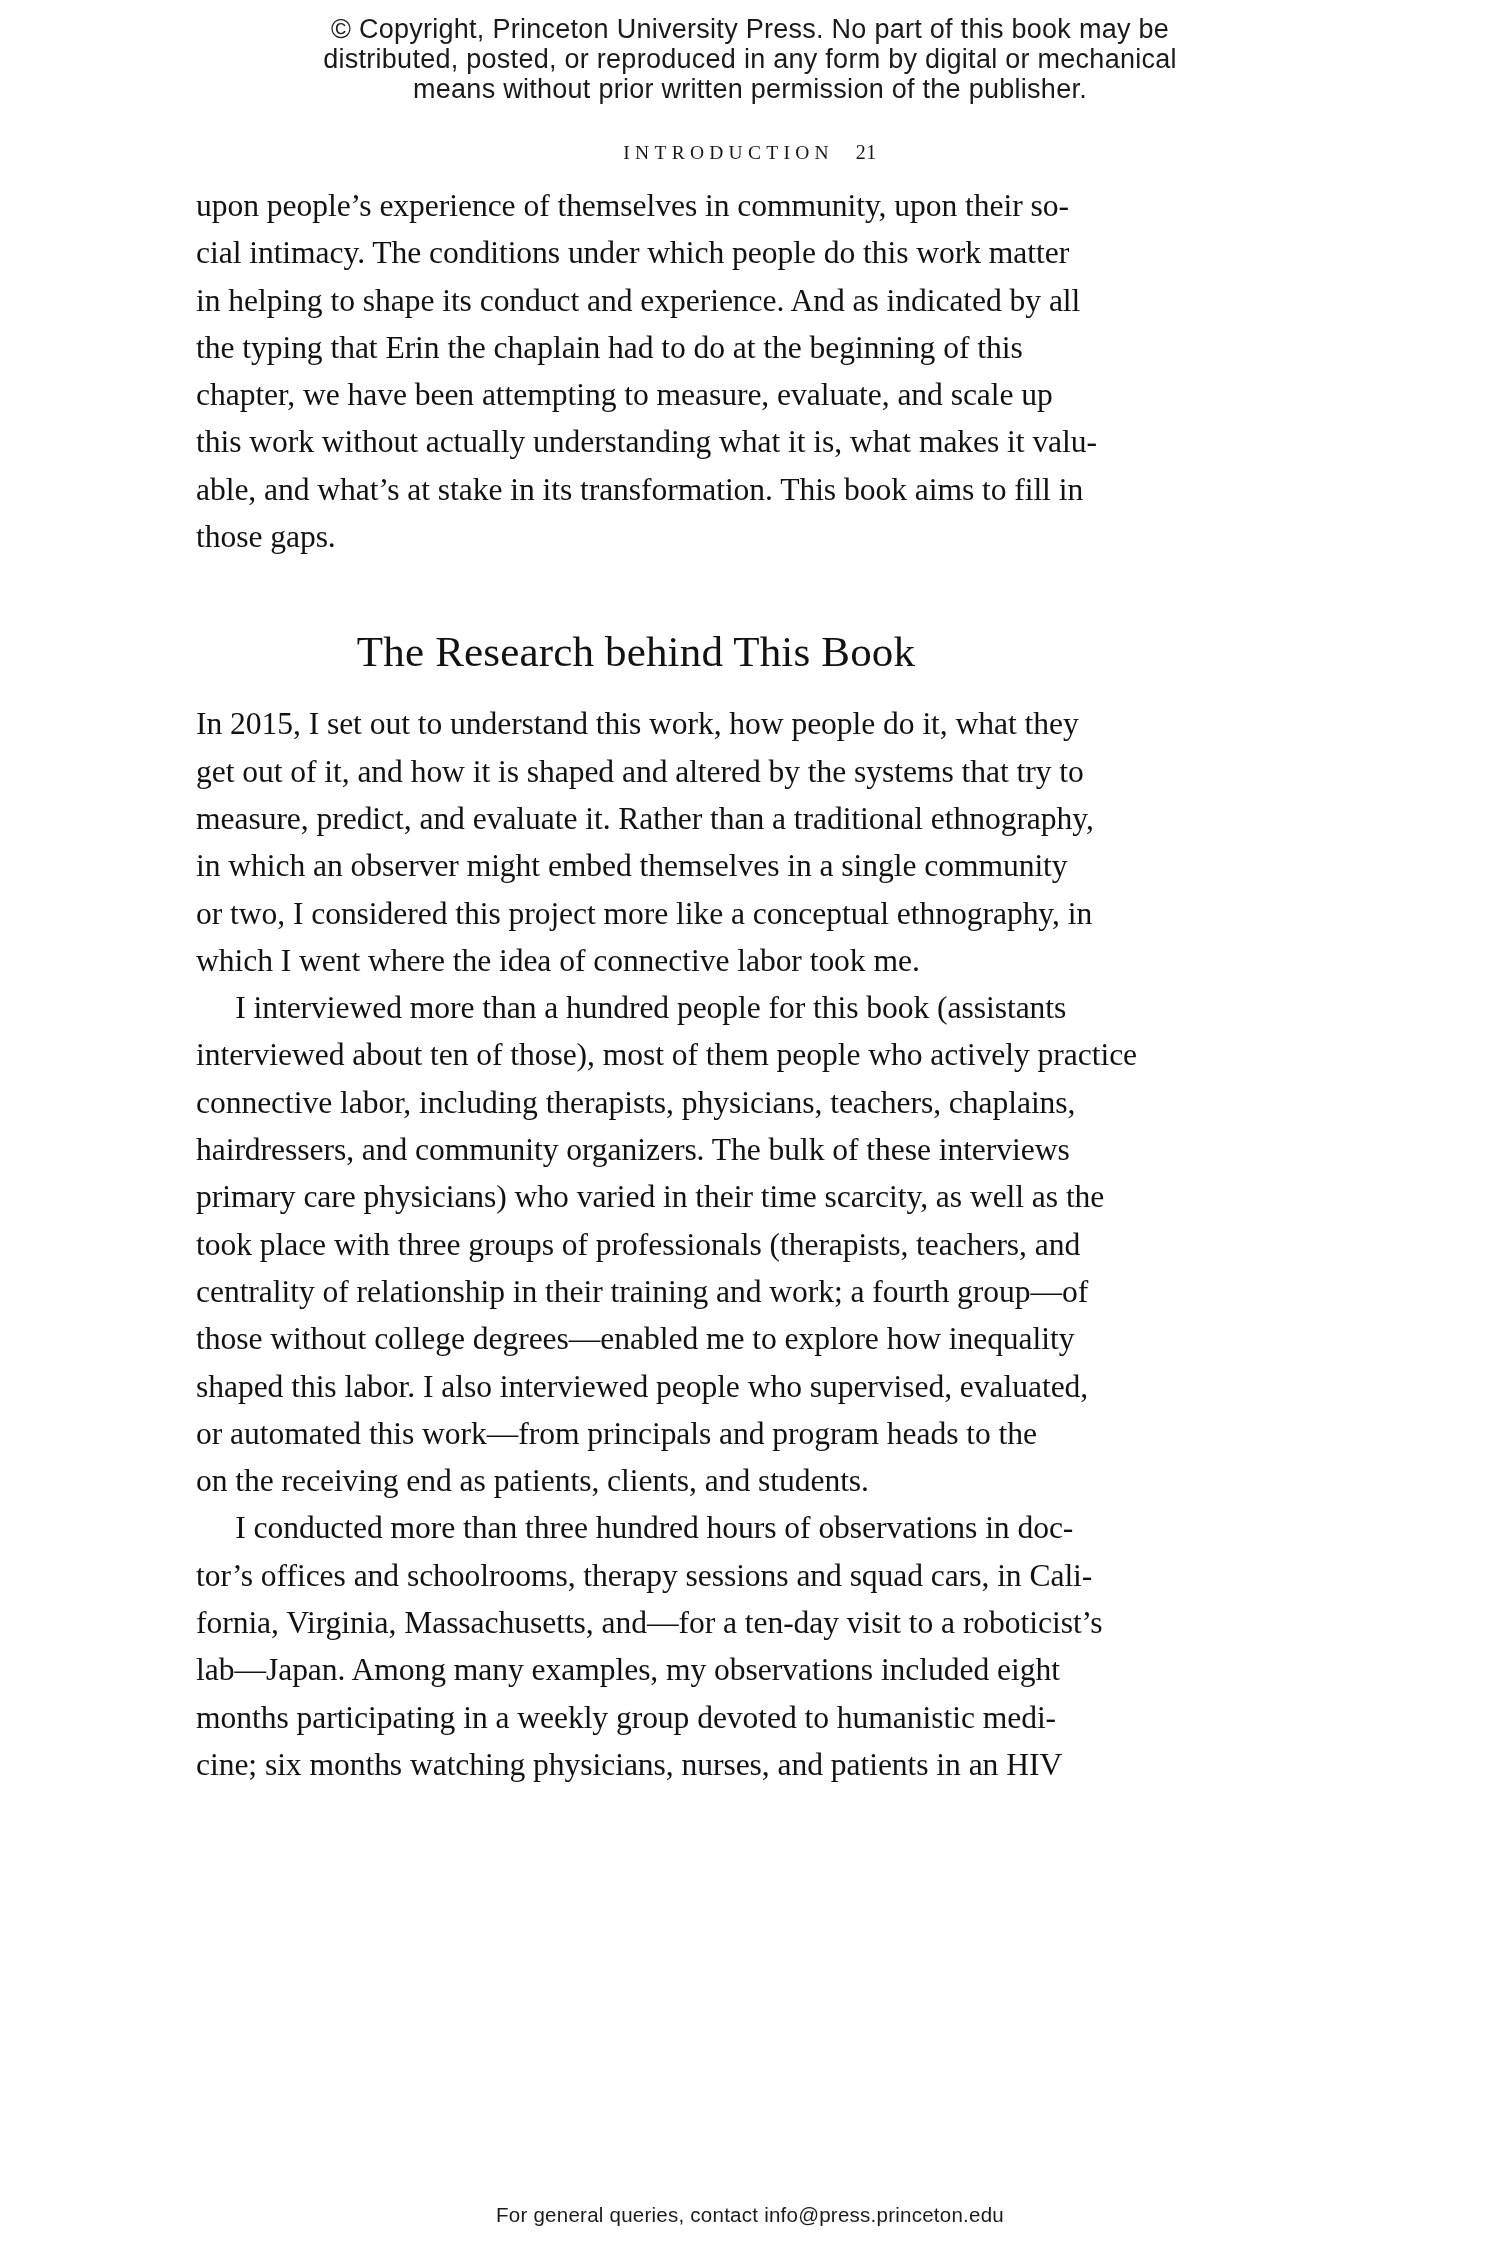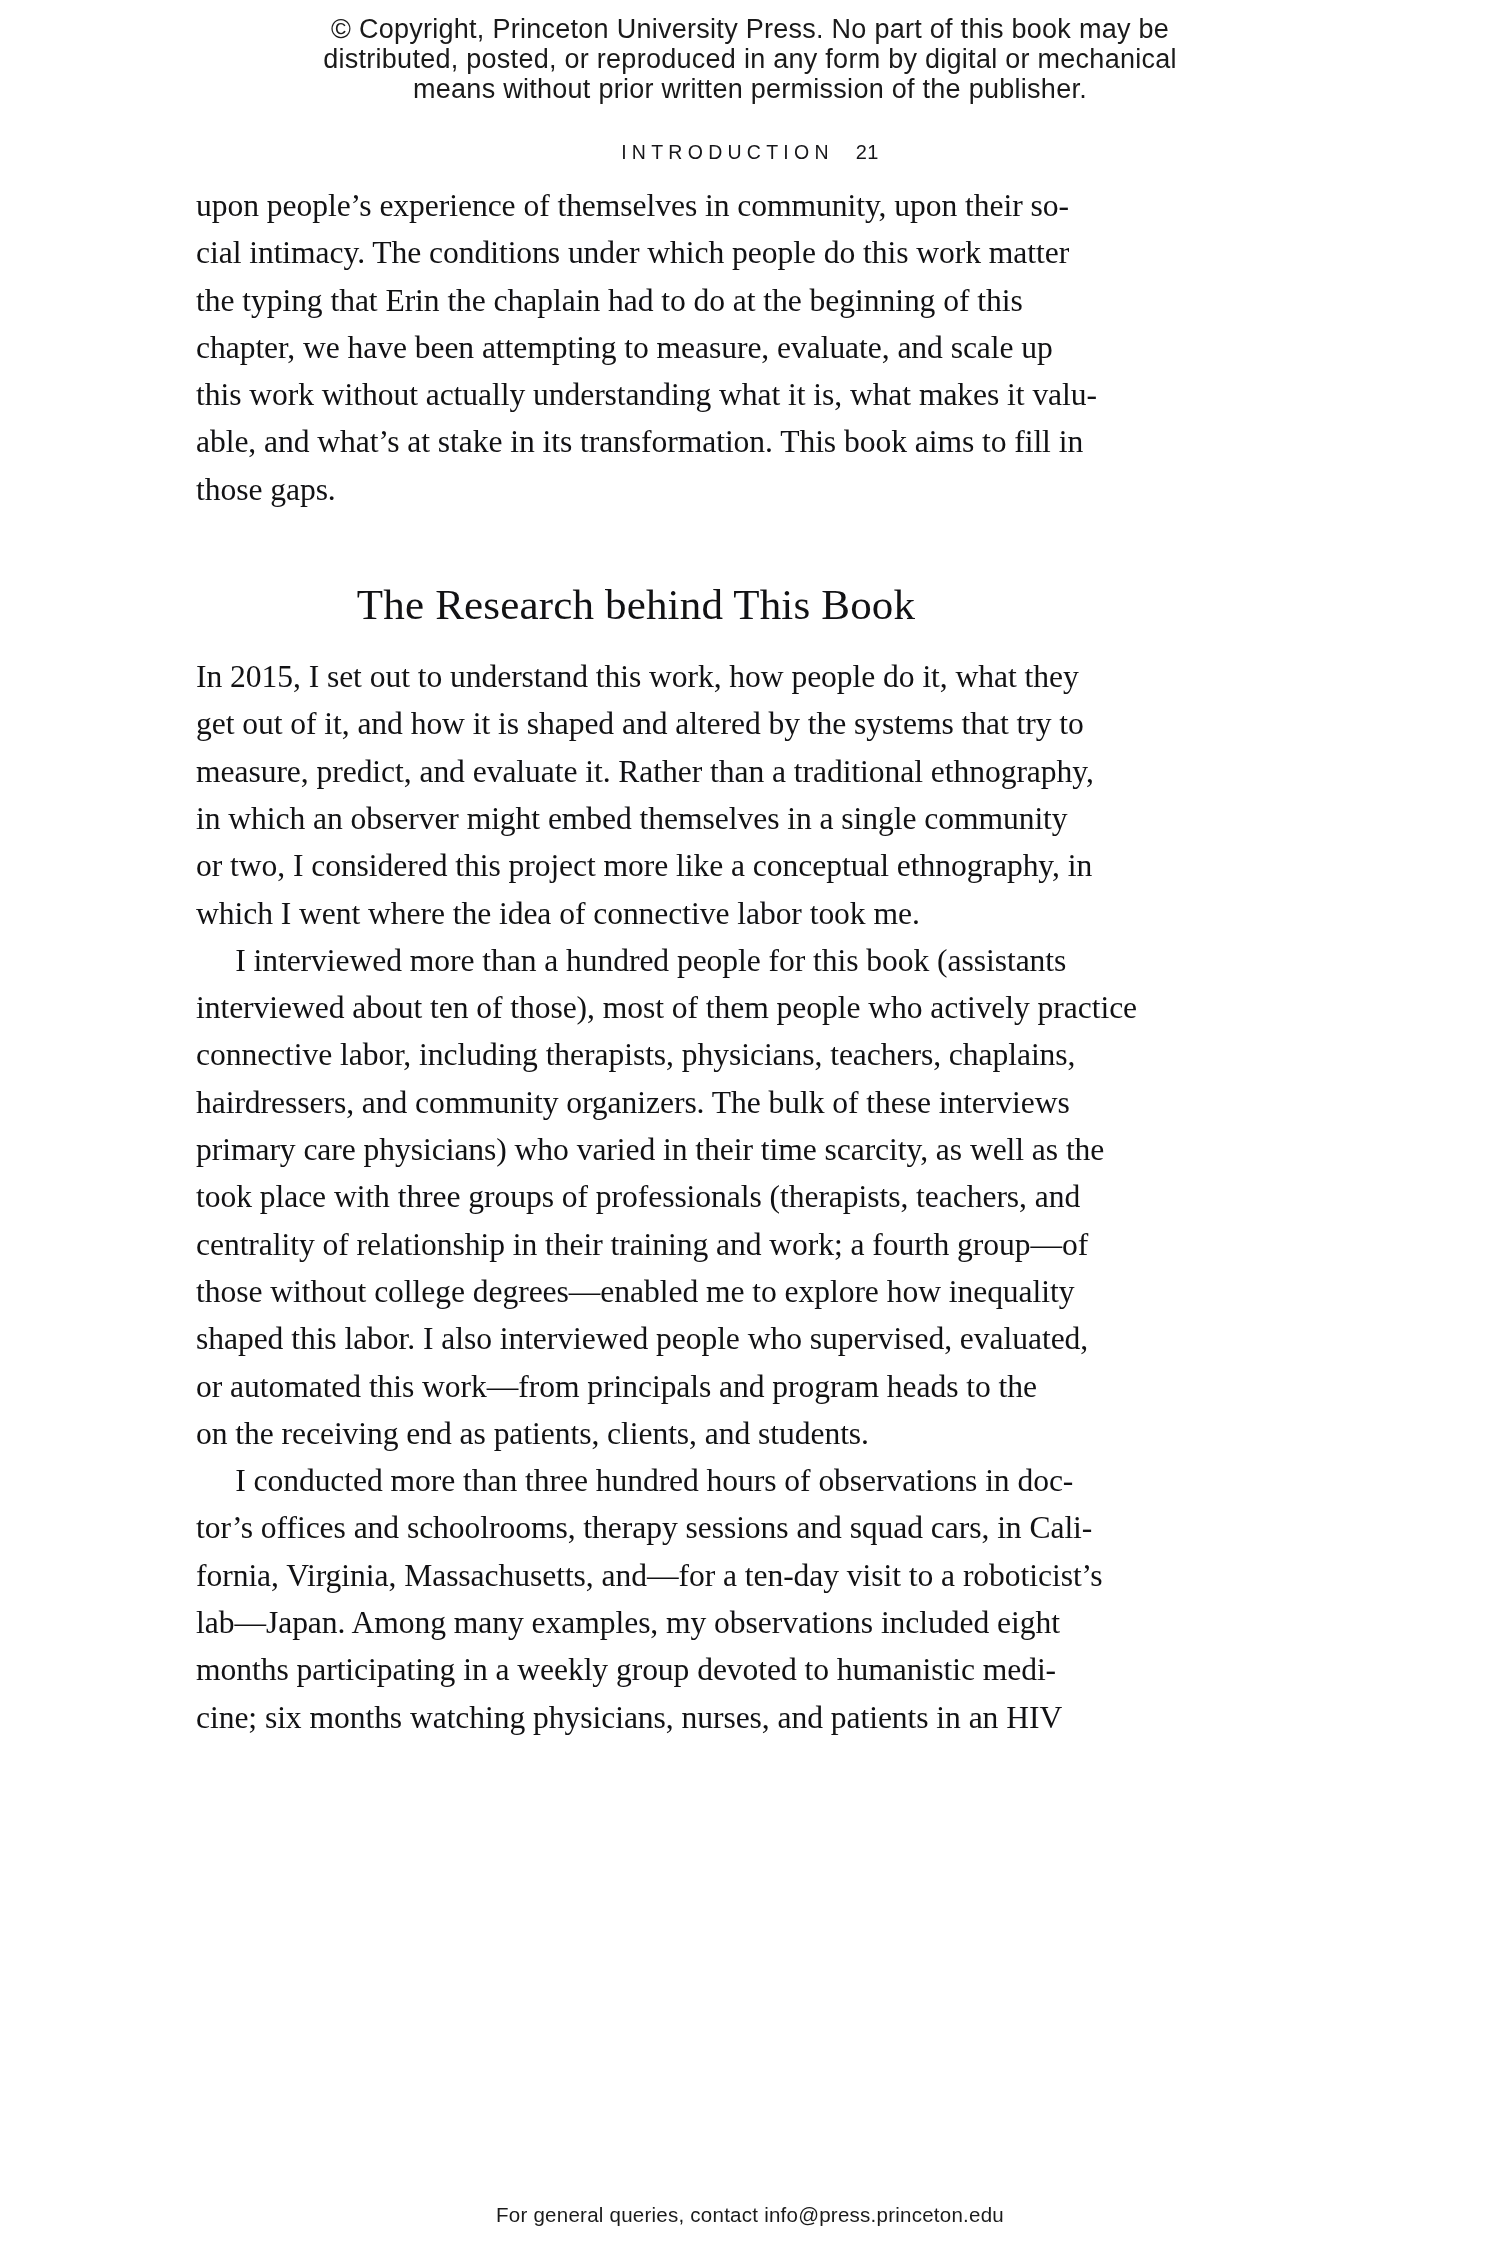--- a/index.html
+++ b/index.html
@@ -40,21 +40,21 @@
     white-space: pre;
   }
 
   
   .running-head {
     position: absolute;
     top: 140px;
     left: 0;
     right: 0;
     text-align: center;
-    font-family: Liberation Sans, sans-serif;
+    font-family: Liberation Serif, serif;
     font-size: 19px;
     line-height: 24px;
     color: #17171a;
   }
   .running-head .rh-label {
     letter-spacing: 0.27em;
     font-variant: small-caps;
     text-transform: uppercase;
     font-size: 19.5px;
   }
@@ -126,20 +126,21 @@
 
   <div class="running-head">
     <span class="rh-label">INTRODUCTION</span><span class="rh-folio">21</span>
   </div>
 
   <div class="text-column">
 
     <p class="para">
       <span class="ln">upon people’s experience of themselves in community, upon their so-</span>
       <span class="ln">cial intimacy. The conditions under which people do this work matter</span>
+      <span class="ln">in helping to shape its conduct and experience. And as indicated by all</span>
       <span class="ln">the typing that Erin the chaplain had to do at the beginning of this</span>
       <span class="ln">chapter, we have been attempting to measure, evaluate, and scale up</span>
       <span class="ln">this work without actually understanding what it is, what makes it valu-</span>
       <span class="ln">able, and what’s at stake in its transformation. This book aims to fill in</span>
       <span class="ln">those gaps.</span>
     </p>
 
     <div class="spacer-after-para1"></div>
 
     <h2 class="section-heading">The Research behind This Book</h2>

